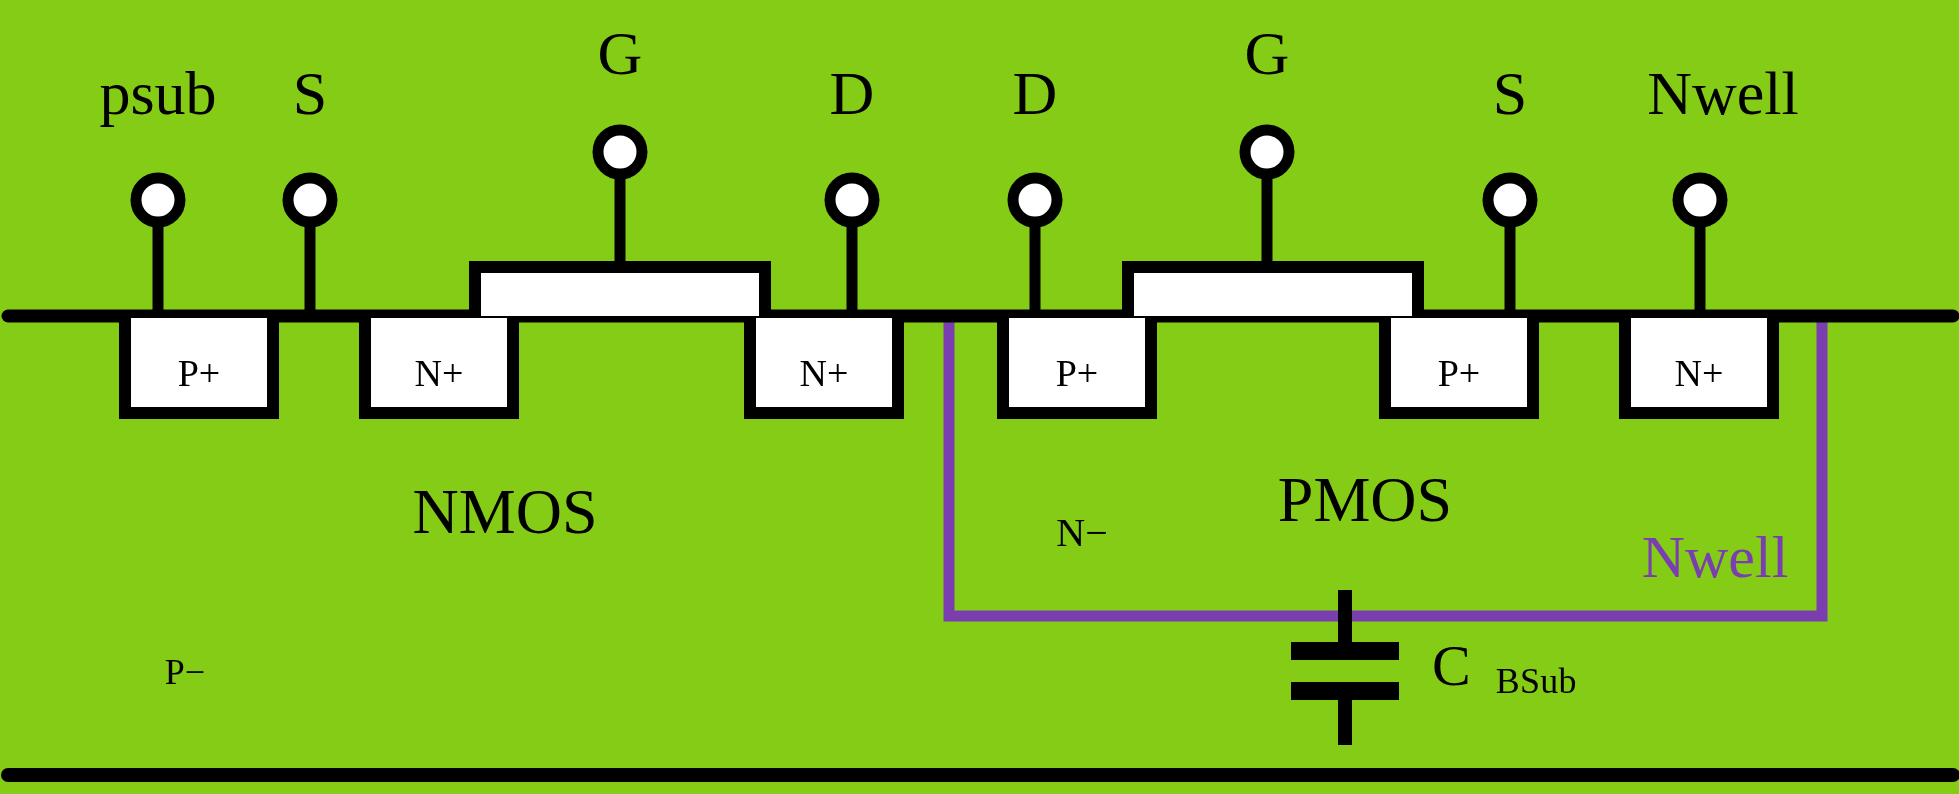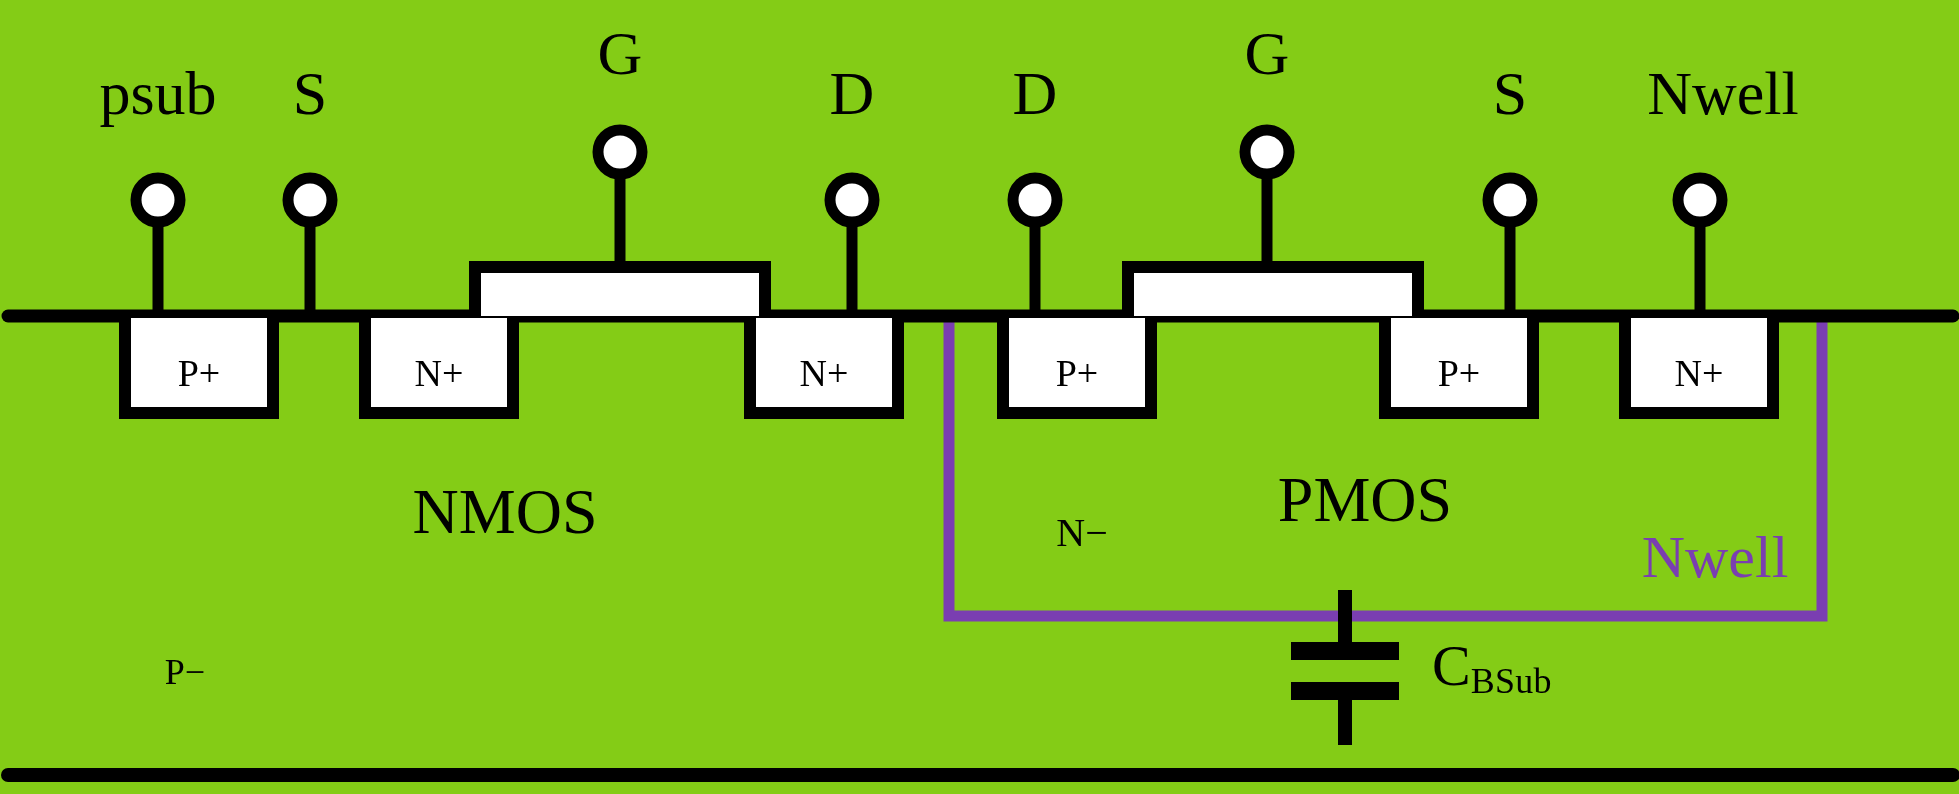--- a/index.html
+++ b/index.html
@@ -34,20 +34,21 @@
   .block-label  { font-size: 64px; }
   .doping-label { font-size: 40px; }
   .sub-label    { font-size: 58px; }
   .pminus-label { font-size: 36px; }
   .nwell-label  { font-size: 60px; }
   .cap-label    { font-size: 58px; }
   .cap-label sub {
     font-size: 0.62em;
     vertical-align: -0.22em;
     letter-spacing: 0.3px;
+    margin-left: 25px;
   }
   .center { transform: translateX(-50%); }
 </style>
 </head>
 <body>
 
 <div id="stage">
 
   <svg id="art" width="1959" height="794" viewBox="0 0 1959 794" xmlns="http://www.w3.org/2000/svg">
 

